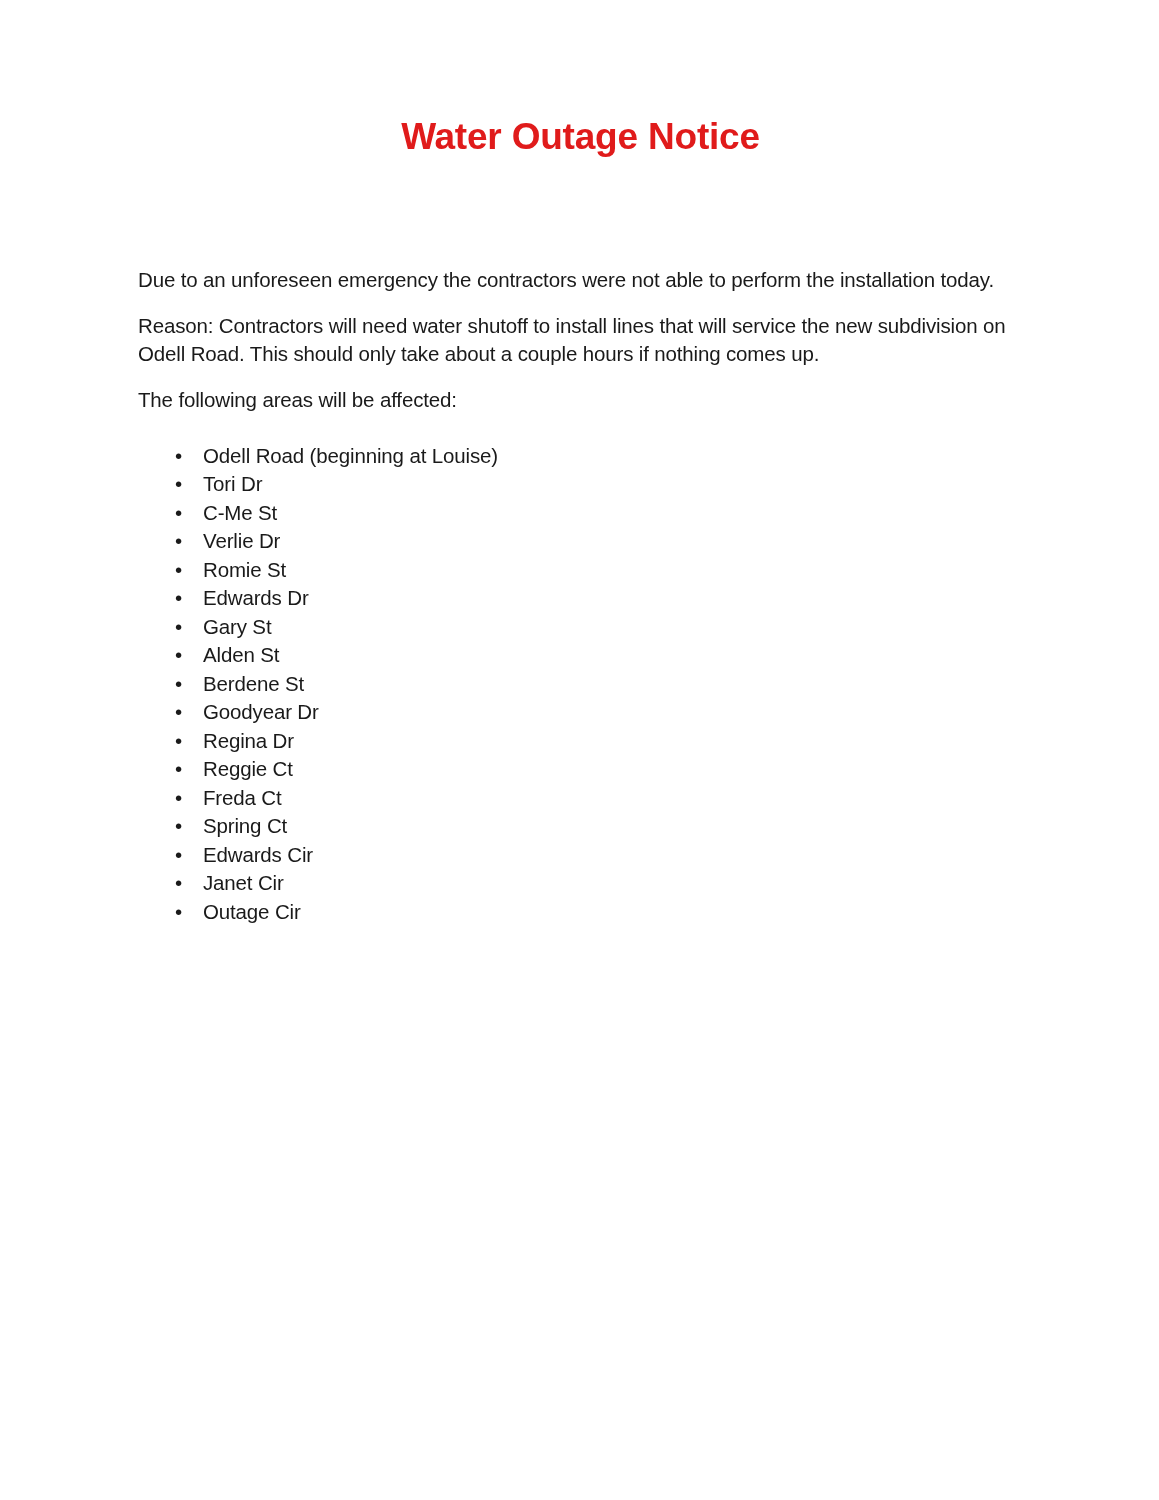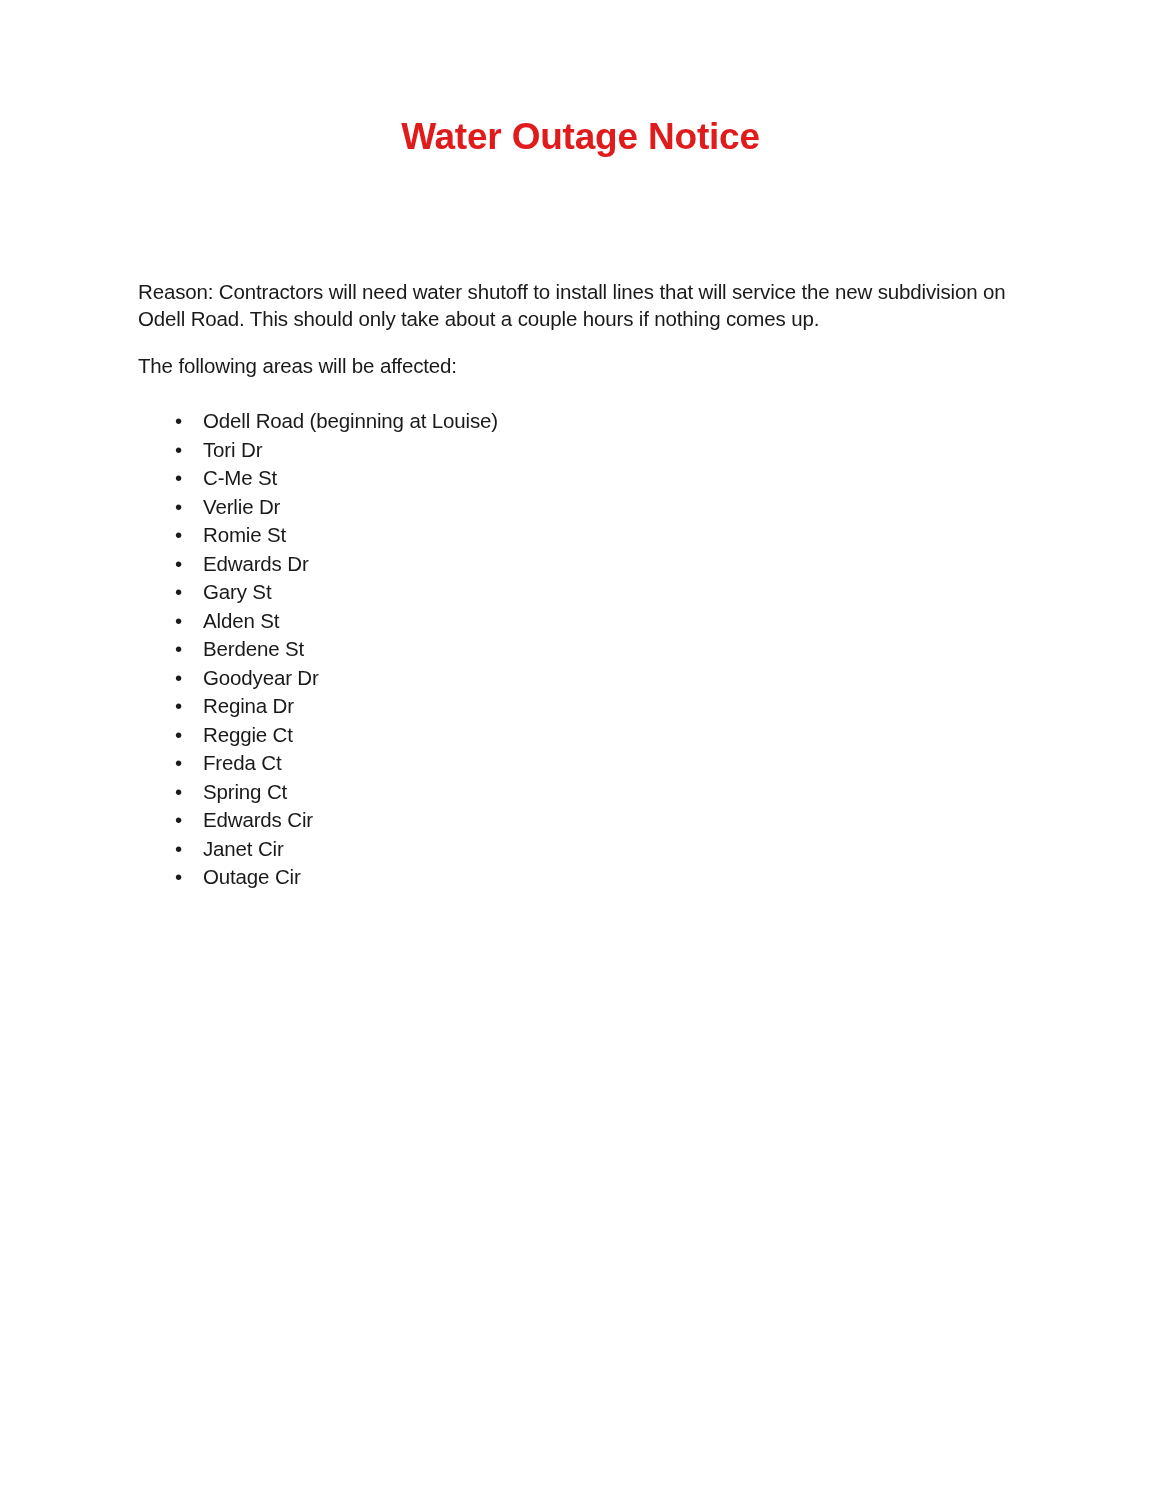--- a/index.html
+++ b/index.html
@@ -34,21 +34,21 @@
     width: 100%;
   }
   .title-line {
     color: #E01B1B;
     font-weight: bold;
     font-size: 37px;
     line-height: 1.0;
     letter-spacing: -0.2px;
     white-space: nowrap;
   }
-  .title-line.line1 { margin-bottom: 31px; text-align: center; }
+  .title-line.line1 { margin-bottom: 19px; text-align: center; }
 
   .spacer-after-title { height: 92px; }
 
   p.para {
     font-size: 20.5px;
     line-height: 1.34;
     margin: 0 0 19px 0;
     color: #1a1a1a;
     letter-spacing: -0.15px;
   }
@@ -86,20 +86,21 @@
 
 <div class="page">
   <div class="doc-body">
 
     <div class="title-block">
       <div class="title-line line1">Water Outage Notice</div>
     </div>
 
     <div class="spacer-after-title"></div>
 
+    <p class="para">Due to an unforeseen emergency the contractors were not able to perform the installation today.</p>
 
     <p class="para"><span class="bold">Reason:</span> <span>Contractors will need water shutoff to install lines that will service the new subdivision on Odell Road.  This should only take about a couple hours if nothing comes up.</span></p>
 
     <p class="para tight">The following areas will be affected:</p>
 
     <ul class="areas">
       <li><span class="bullet-dot">•</span><span>Odell Road (beginning at Louise)</span></li>
       <li><span class="bullet-dot">•</span><span>Tori Dr</span></li>
       <li><span class="bullet-dot">•</span><span>C-Me St</span></li>
       <li><span class="bullet-dot">•</span><span>Verlie Dr</span></li>

